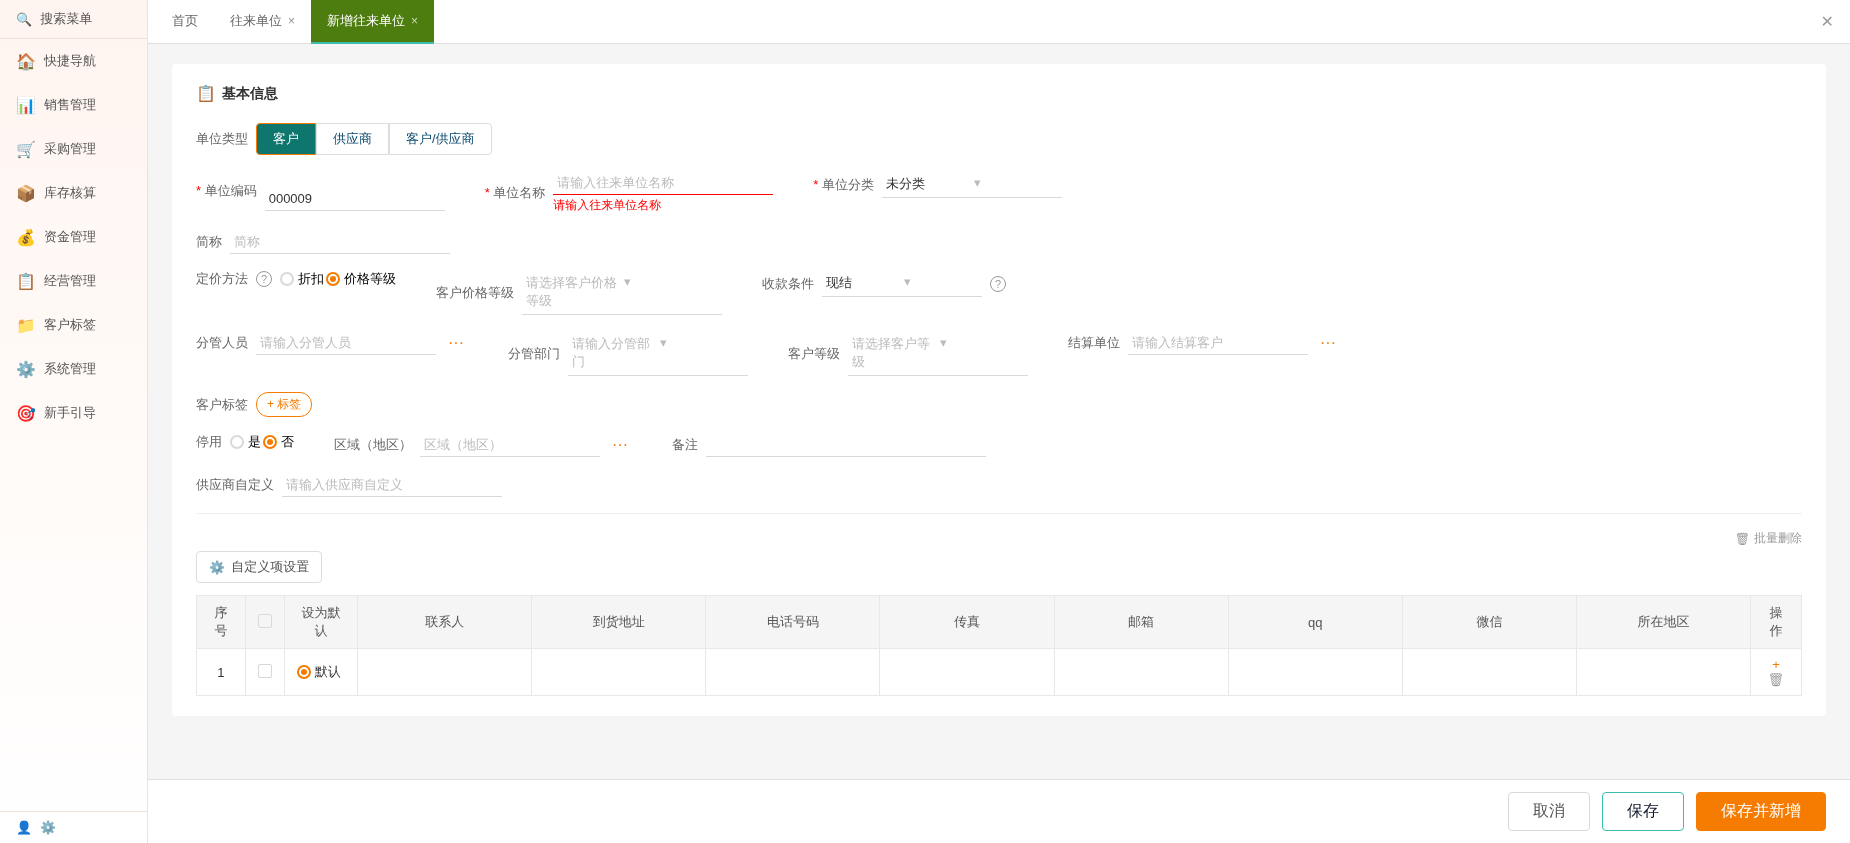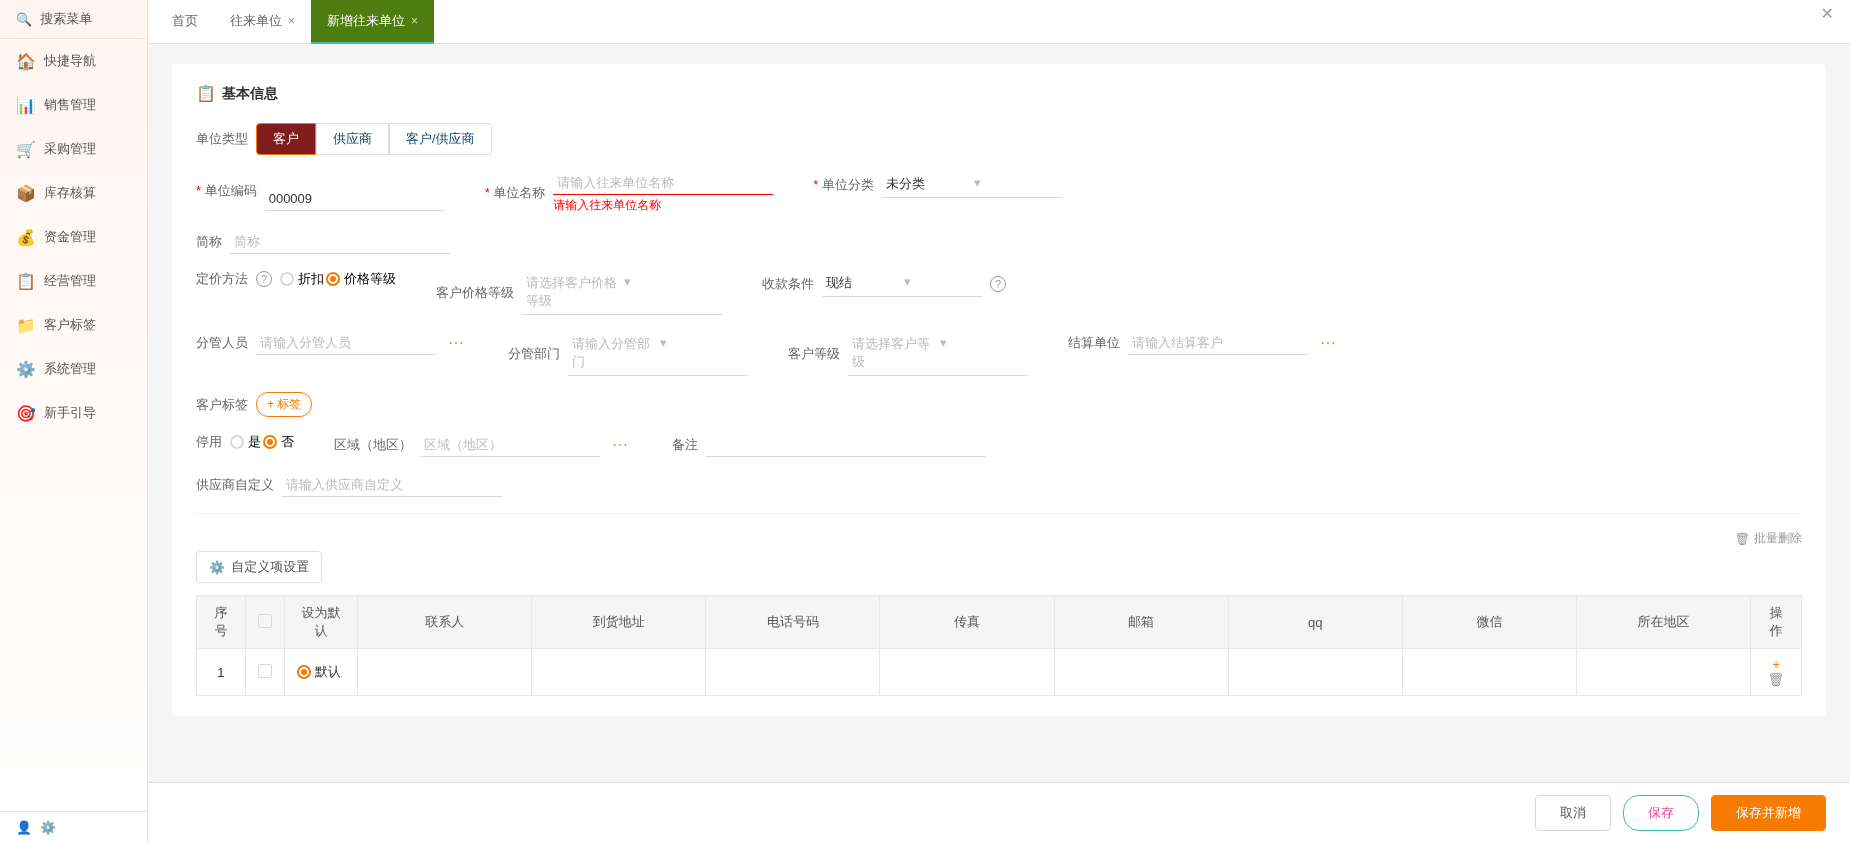--- a/index.html
+++ b/index.html
@@ -56,21 +56,21 @@
       display: flex;
       flex-direction: column;
       height: 100%;
       overflow: hidden;
     }
 
     
     .tab-bar {
       background: #fff;
       display: flex;
-      align-items: flex-start;
+      align-items: center;
       border-bottom: 1px solid #e0e0e0;
       height: 44px;
       padding: 0 8px;
       flex-shrink: 0;
     }
     .tab {
       display: flex;
       align-items: center;
       padding: 0 16px;
       height: 44px;
@@ -180,21 +180,21 @@
     }
     .type-btn {
       padding: 6px 16px;
       border: 1px solid #ddd;
       background: #fff;
       cursor: pointer;
       font-size: 13px;
       color: #0c4a6e;
     }
     .type-btn.active {
-      background: #7f1d1d;
+      background: #0f766e;
       color: #fff;
       border-color: #f57c00;
     }
     .type-btn:first-child { border-radius: 4px 0 0 4px; }
     .type-btn:last-child { border-radius: 0 4px 4px 0; }
 
     
     .form-select {
       display: flex;
       align-items: flex-start;
@@ -318,33 +318,32 @@
       padding: 12px 24px;
       display: flex;
       justify-content: flex-end;
       gap: 12px;
       flex-shrink: 0;
     }
     .btn {
       padding: 8px 24px;
       border-radius: 4px;
       cursor: pointer;
-      font-size: 13px;
+      font-size: 16px;
       border: 1px solid transparent;
     }
     .btn-default {
       background: #fff;
       border-color: #d9d9d9;
       color: #555;
     }
     .btn-primary {
       background: #fff;
       border-color: #3dbdad;
-      color: #ec4899;
-      border-radius: 16px;
+      color: #0f172a;
     }
     .btn-orange {
       background: #f57c00;
       color: #fff;
       border-color: #f57c00;
     }
 
     
     .checkbox {
       width: 14px; height: 14px;

